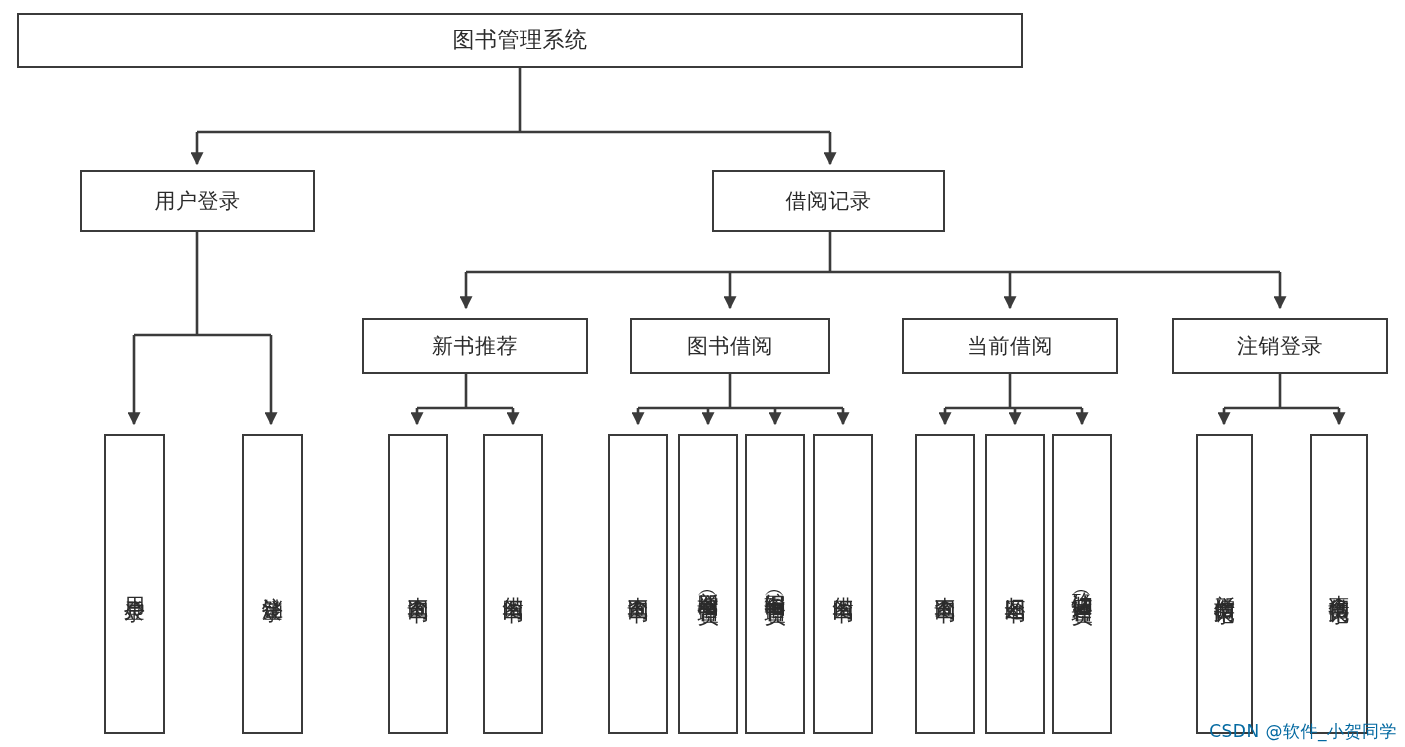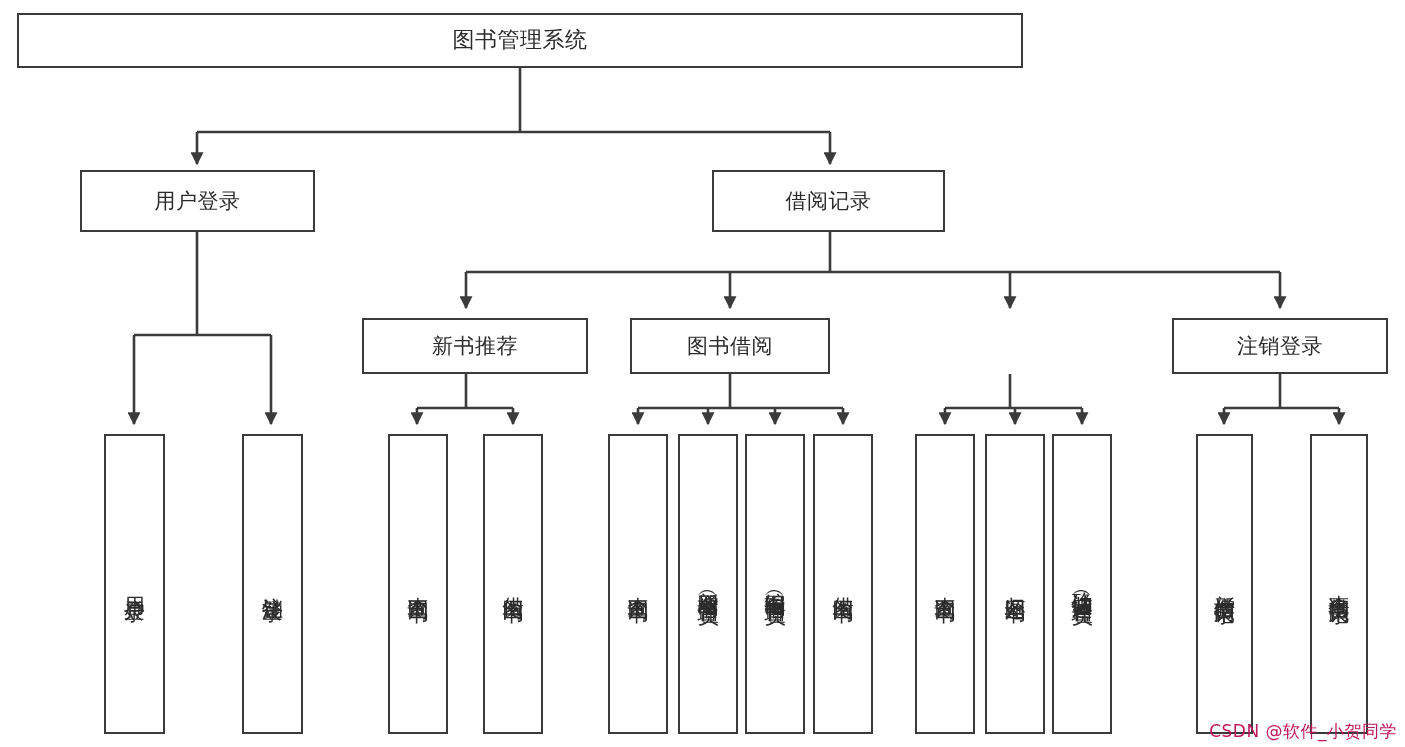--- a/index.html
+++ b/index.html
@@ -64,21 +64,21 @@
     font-size: 21px;
     line-height: 1.15;
     letter-spacing: 2px;
     max-height: 100%;
   }
   .watermark {
     position: absolute;
     right: 8px;
     bottom: 4px;
     font-size: 17px;
-    color: #be185d;
+    color: #0369a1;
     letter-spacing: 0.5px;
     z-index: 5;
     white-space: nowrap;
     font-family: "DejaVu Sans", "Liberation Sans", sans-serif;
   }
 </style>
 </head>
 <body>
 
 <div id="canvas">
@@ -143,20 +143,23 @@
   <div class="node h" style="left:712px; top:170px; width:233px; height:62px;">
     <span class="label">借阅记录</span>
   </div>
 
   <div class="node h" style="left:362px; top:318px; width:226px; height:56px;">
     <span class="label">新书推荐</span>
   </div>
   <div class="node h" style="left:630px; top:318px; width:200px; height:56px;">
     <span class="label">图书借阅</span>
   </div>
+  <div class="node h" style="left:902px; top:318px; width:216px; height:56px;">
+    <span class="label">当前借阅</span>
+  </div>
   <div class="node h" style="left:1172px; top:318px; width:216px; height:56px;">
     <span class="label">注销登录</span>
   </div>
 
   <div class="node v" style="left:104px; top:434px; width:61px; height:300px;">
     <span class="label">用户登录</span>
   </div>
   <div class="node v" style="left:242px; top:434px; width:61px; height:300px;">
     <span class="label">注销登录</span>
   </div>

